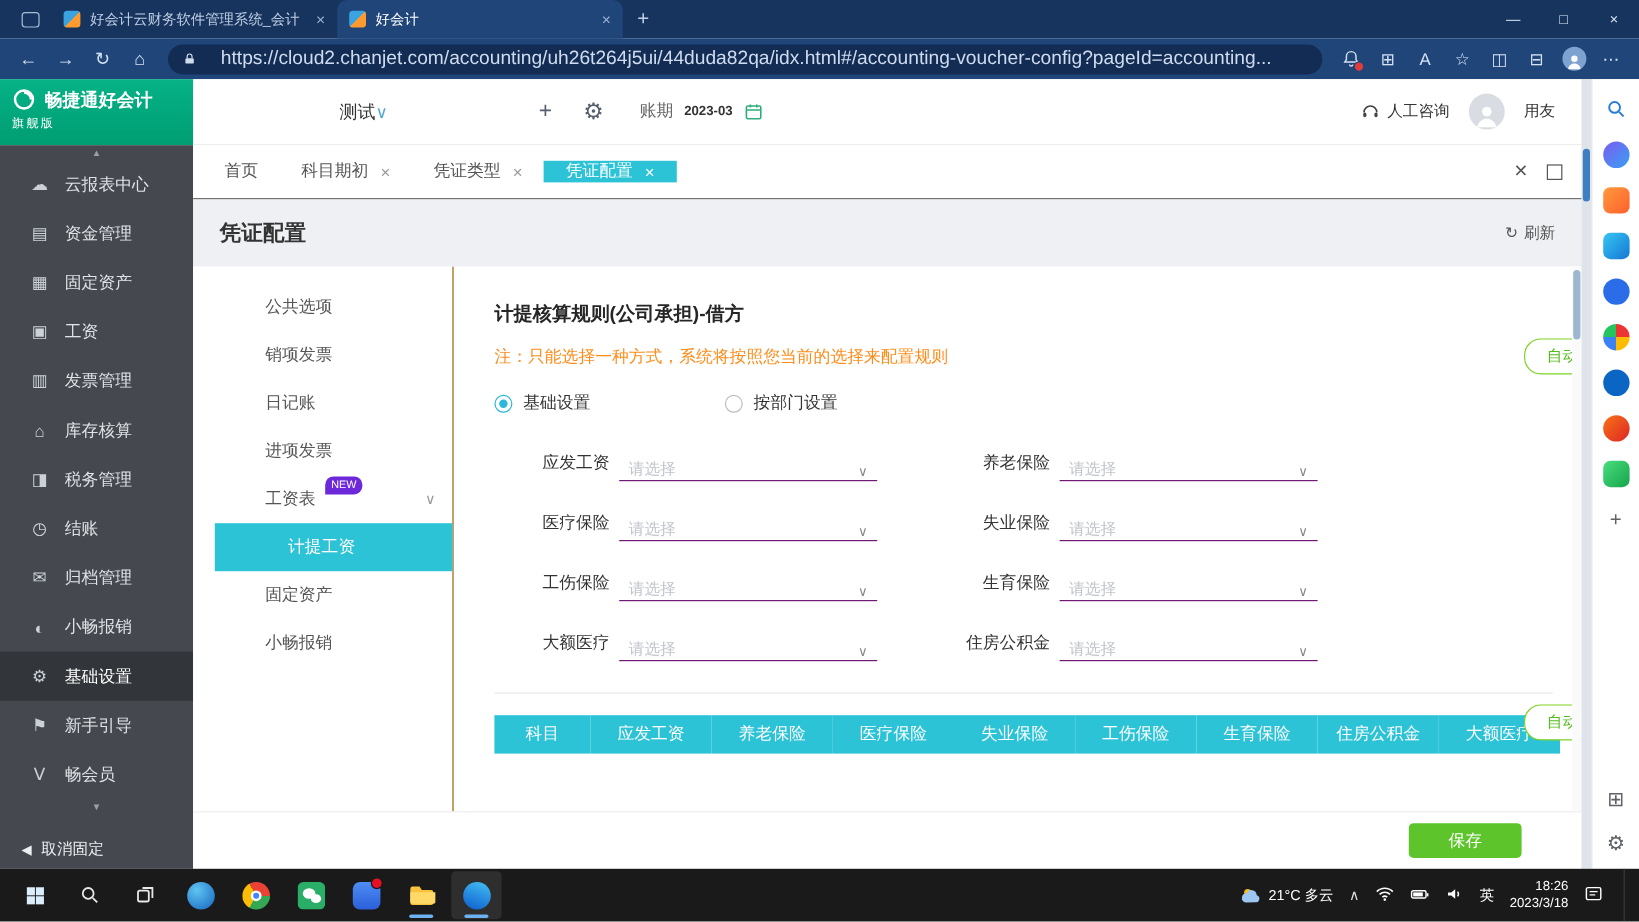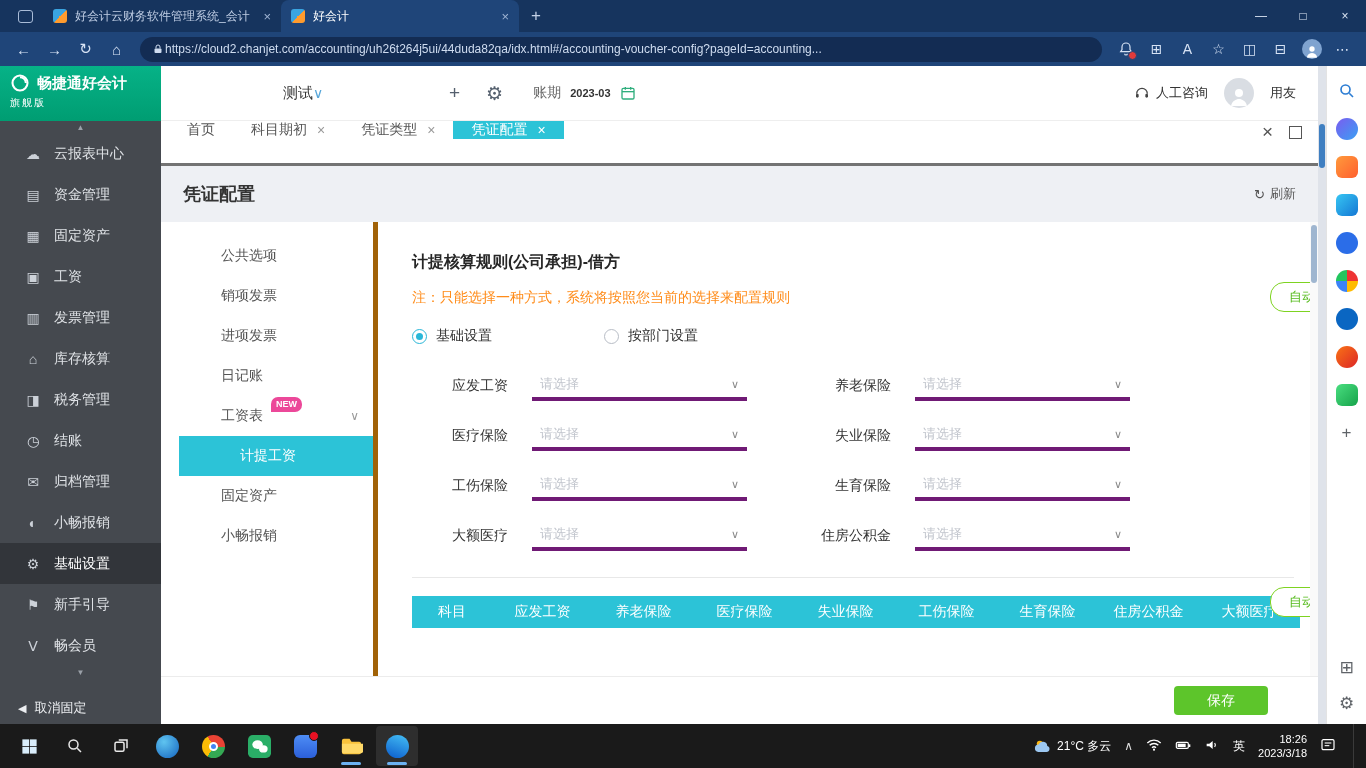--- a/index.html
+++ b/index.html
@@ -14,21 +14,21 @@
   .fav{width:14px;height:14px;border-radius:3px;background:linear-gradient(135deg,#3aa4e0 50%,#ff9b2e 50%);flex:none}
   .btab .ttl{flex:1;overflow:hidden;white-space:nowrap;text-overflow:ellipsis}
   .btab .cls{font-size:13px;color:#9fb4d4}
   .newtab{font-size:17px;margin-left:12px;color:#c2d0e6}
   .wincontrols{margin-left:auto;display:flex;height:32px}
   .wincontrols span{width:42px;display:flex;align-items:center;justify-content:center;font-size:12px;color:#dbe5f3}
 
   
   .toolbar{position:absolute;top:32px;left:0;right:0;height:34px;background:#1f4579;display:flex;align-items:center;gap:4px;padding:0 10px;color:#d6e2f4}
   .nav-ic{width:27px;height:27px;display:flex;align-items:center;justify-content:center;font-size:15px;flex:none}
-  .urlbar{flex:1;height:25px;background:#132c53;border-radius:13px;display:flex;align-items:center;gap:1px;padding:0 12px;font-size:12px;color:#cfdcf0;overflow:hidden;margin:0 6px}
+  .urlbar{flex:1;height:25px;background:#132c53;border-radius:13px;display:flex;align-items:center;gap:20px;padding:0 12px;font-size:16px;color:#cfdcf0;overflow:hidden;margin:0 6px}
   .url-text{overflow:hidden;white-space:nowrap;text-overflow:ellipsis}
   .tool-ic{width:27px;height:27px;display:flex;align-items:center;justify-content:center;font-size:14px;position:relative;flex:none}
   .reddot{position:absolute;right:2px;bottom:3px;width:9px;height:9px;border-radius:50%;background:#e23b3b;border:1px solid #1f4579}
   .mini-avatar{width:20px;height:20px;border-radius:50%;background:#7fa3d0;display:flex;align-items:flex-end;justify-content:center;overflow:hidden}
 
   
   .logo{position:absolute;left:0;top:66px;width:161px;height:55px;background:linear-gradient(180deg,#06b287,#009d72);color:#fff;padding:7px 10px 0 10px}
   .logo-row{display:flex;align-items:center;gap:7px;font-weight:bold;font-size:15px}
   .logo-sub{font-size:10px;letter-spacing:2px;margin-top:3px}
   .appheader{position:absolute;left:161px;top:66px;right:48px;height:55px;background:#fff;display:flex;align-items:center;padding:0 22px;color:#333;border-bottom:1px solid #eee}
@@ -46,58 +46,58 @@
   .sidebar{position:absolute;left:0;top:121px;width:161px;bottom:44px;background:#45494f;color:#dfe2e6;display:flex;flex-direction:column}
   .sb-scroll{height:12px;flex:none;display:flex;align-items:center;justify-content:center;font-size:8px;color:#9aa0a8}
   .sb-item{height:41px;flex:none;display:flex;align-items:center;gap:12px;padding-left:24px;font-size:14px}
   .sb-item .ic{width:18px;text-align:center;font-size:14px;color:#ccd1d8;flex:none}
   .sb-item.active{background:#32353a;color:#fff}
   .sb-unpin{margin-top:auto;height:32px;flex:none;display:flex;align-items:center;gap:8px;padding-left:18px;font-size:13px;color:#eceef1}
   .sb-unpin .ic{font-size:11px}
 
   
   .main{position:absolute;left:161px;top:121px;right:48px;bottom:44px;display:flex;flex-direction:column;background:#eef0f4}
-  .tabbar{height:45px;flex:none;background:#fff;display:flex;align-items:flex-start;border-bottom:3px solid #737373;padding-left:8px}
+  .tabbar{height:45px;flex:none;background:#fff;display:flex;align-items:center;border-bottom:1px solid #737373;padding-left:8px}
   .wtab{display:flex;align-items:center;gap:10px;padding:0 18px;font-size:14px;color:#555}
   .wtab .x{font-size:14px;color:#999}
   .wtab.active{background:#2cc3d7;color:#fff}
   .wtab.active .x{color:#fff}
   .tabbar-right{margin-left:auto;display:flex;align-items:center;gap:16px;padding-right:16px;color:#555}
   .tb-close{font-size:19px}
   .tb-expand{width:13px;height:13px;border:1.5px solid #555;flex:none}
   .pagebar{height:56px;flex:none;display:flex;align-items:center;padding:0 22px}
   .ptitle{font-size:18px;font-weight:bold;color:#333}
   .prefresh{margin-left:auto;display:flex;align-items:center;gap:5px;color:#555;font-size:13px}
   .content{flex:1;background:#fff;display:flex;position:relative;overflow:hidden}
 
   
-  .subnav{width:217px;flex:none;border-right:5px solid #a16207;padding-top:14px;color:#555}
+  .subnav{width:217px;flex:none;border-right:1px solid #a16207;padding-top:14px;color:#555}
   .sn-item{height:40px;display:flex;align-items:center;padding-left:60px;position:relative;font-size:14px}
   .sn-item.child{padding-left:79px}
   .sn-item.active{background:#2cc3d7;color:#fff;margin-left:18px;padding-left:61px}
-  .sn-badge{position:absolute;left:110px;top:1px;background:#ec4899;color:#fff;font-size:9px;line-height:1;padding:3px 5px;border-radius:7px 7px 7px 0;font-weight:bold}
+  .sn-badge{position:absolute;left:110px;top:1px;background:#6d28d9;color:#fff;font-size:9px;line-height:1;padding:3px 5px;border-radius:7px 7px 7px 0;font-weight:normal}
   .sn-chev{position:absolute;right:14px;color:#999;font-size:12px}
 
   
   .formarea{flex:1;position:relative;padding:30px 0 0 34px;overflow:hidden}
   .sec-title{font-size:16px;font-weight:bold;color:#262626}
   .note{margin-top:16px;font-size:14px;color:#ff8c1a}
   .autobtn{position:absolute;right:-16px;border:1px solid #7ed321;color:#56bb1d;background:#fff;border-radius:14px;padding:5px 18px;font-size:13px}
   .a1{top:60px}
   .a2{top:365px}
   .radios{margin-top:20px;display:flex;align-items:center;gap:112px}
   .radio{display:flex;align-items:center;gap:9px;color:#333}
   .rdot{width:15px;height:15px;border-radius:50%;border:1px solid #b8bdc6;position:relative;background:#fff;flex:none}
   .radio.checked .rdot{border-color:#2ab7d8}
   .radio.checked .rdot::after{content:"";position:absolute;inset:3px;border-radius:50%;background:#2ab7d8}
   .fgrid{margin-top:16px}
   .frow{display:flex;align-items:center;height:50px}
   .flabel{width:96px;text-align:right;color:#333;flex:none;font-size:14px}
   .flabel.w2{width:110px;margin-left:34px}
-  .sel{width:215px;height:30px;margin-left:24px;border-bottom:4px solid #701a75;display:flex;align-items:center;justify-content:space-between;padding:0 8px;flex:none}
+  .sel{width:215px;height:30px;margin-left:8px;border-bottom:1px solid #701a75;display:flex;align-items:flex-end;justify-content:space-between;padding:0 8px;flex:none}
   .sel .ph{color:#c0c4cc;font-size:13px}
   .sel .ar{color:#888;font-size:11px}
   .hdivider{margin:16px 24px 0 0;border-top:1px solid #e8e8e8}
   .sec2{margin-top:24px}
   .ctable{margin-top:18px;display:flex;width:910px}
   .cth{height:32px;width:101px;flex:none;background:#2cc3d7;color:#fff;display:flex;align-items:center;justify-content:center;font-size:14px}
   .cth:first-child{width:80px}
   .vscroll{position:absolute;right:0;top:0;bottom:0;width:8px;background:#fafafa}
   .vthumb{position:absolute;top:3px;left:1px;width:6px;height:58px;border-radius:3px;background:#9fb6d0}
 
@@ -344,24 +344,24 @@
     <div class="content">
 
       <div class="subnav">
         <div class="sn-item">
             <span>公共选项</span>
           </div>
         <div class="sn-item">
             <span>销项发票</span>
           </div>
         <div class="sn-item">
+            <span>日记账</span>
+          </div>
+        <div class="sn-item">
             <span>进项发票</span>
-          </div>
-        <div class="sn-item">
-            <span>日记账</span>
           </div>
         <div class="sn-item">
           <span>工资表</span>
           <span class="sn-badge">NEW</span>
           <span class="sn-chev">∨</span>
         </div>
         <div class="sn-item child active">
             <span>计提工资</span>
           </div>
         <div class="sn-item">

